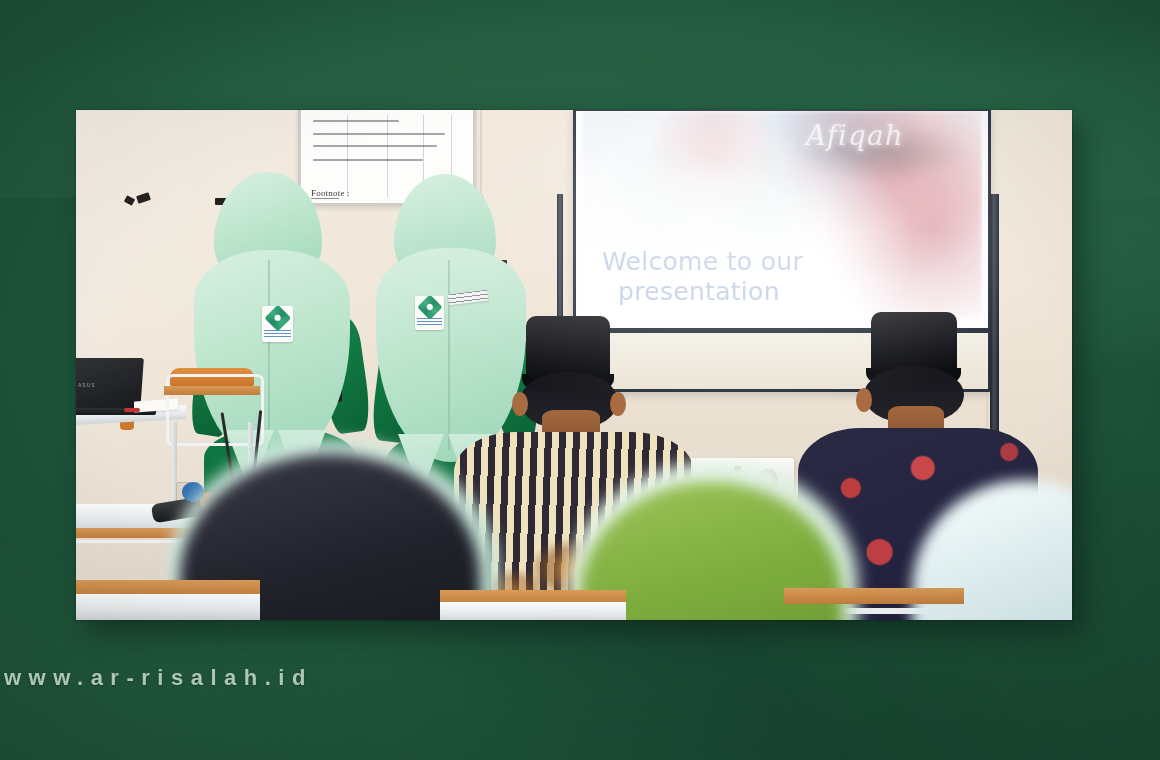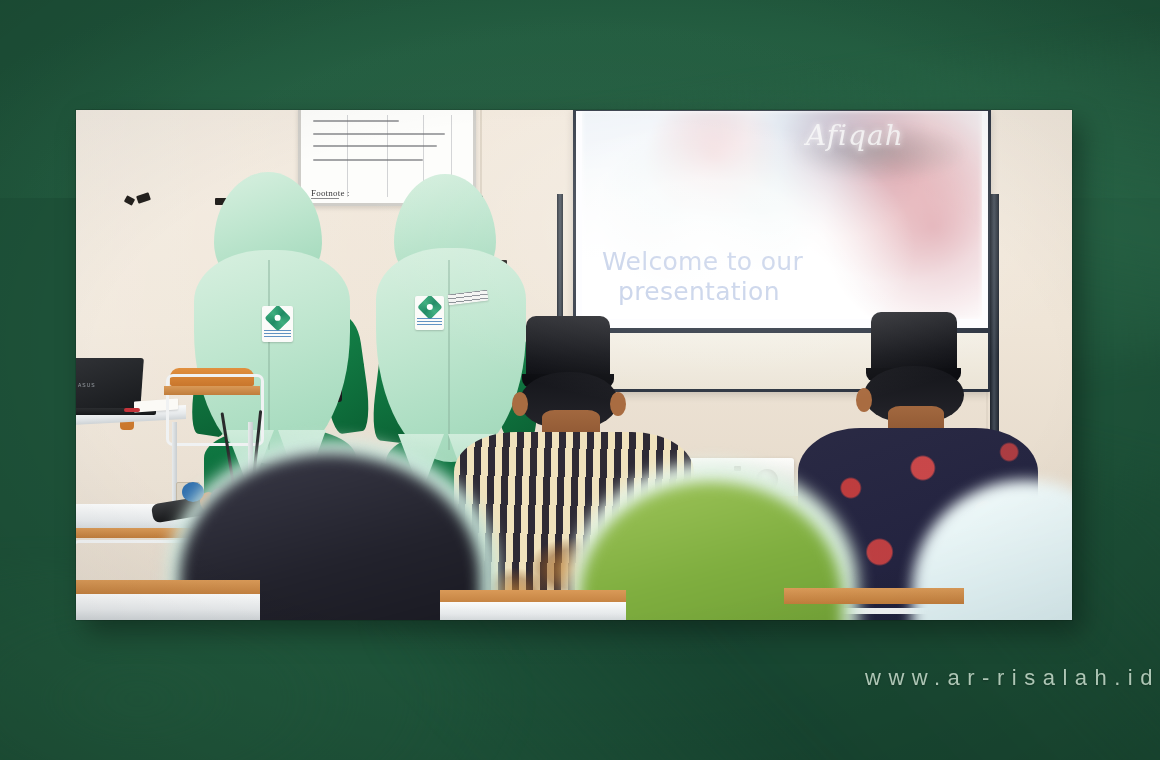--- a/index.html
+++ b/index.html
@@ -263,23 +263,23 @@
   
   .photo-grade{
     position:absolute;inset:0;pointer-events:none;
     background:
       radial-gradient(ellipse 60% 60% at 66% 22%, rgba(255,255,255,.30) 0%, rgba(255,255,255,0) 62%),
       radial-gradient(ellipse 92% 92% at 50% 50%, rgba(0,0,0,0) 52%, rgba(0,0,0,.10) 100%);
   }
 
   
   .site{
-    position:absolute;left:4px;right:0;top:665px;text-align:right;
+    position:absolute;left:4px;right:0;top:665px;text-align:left;
     font-size:22px;letter-spacing:7.5px;color:#aec6b5;
-    font-family:"Liberation Sans", sans-serif;font-weight:400;
+    font-family:"Liberation Sans", sans-serif;font-weight:700;
     text-shadow:0 1px 2px rgba(0,0,0,.25);
   }
 </style>
 </head>
 <body>
 
 <div class="stage">
 
   <div class="bg">
     <div class="bg-wave-a"></div>

